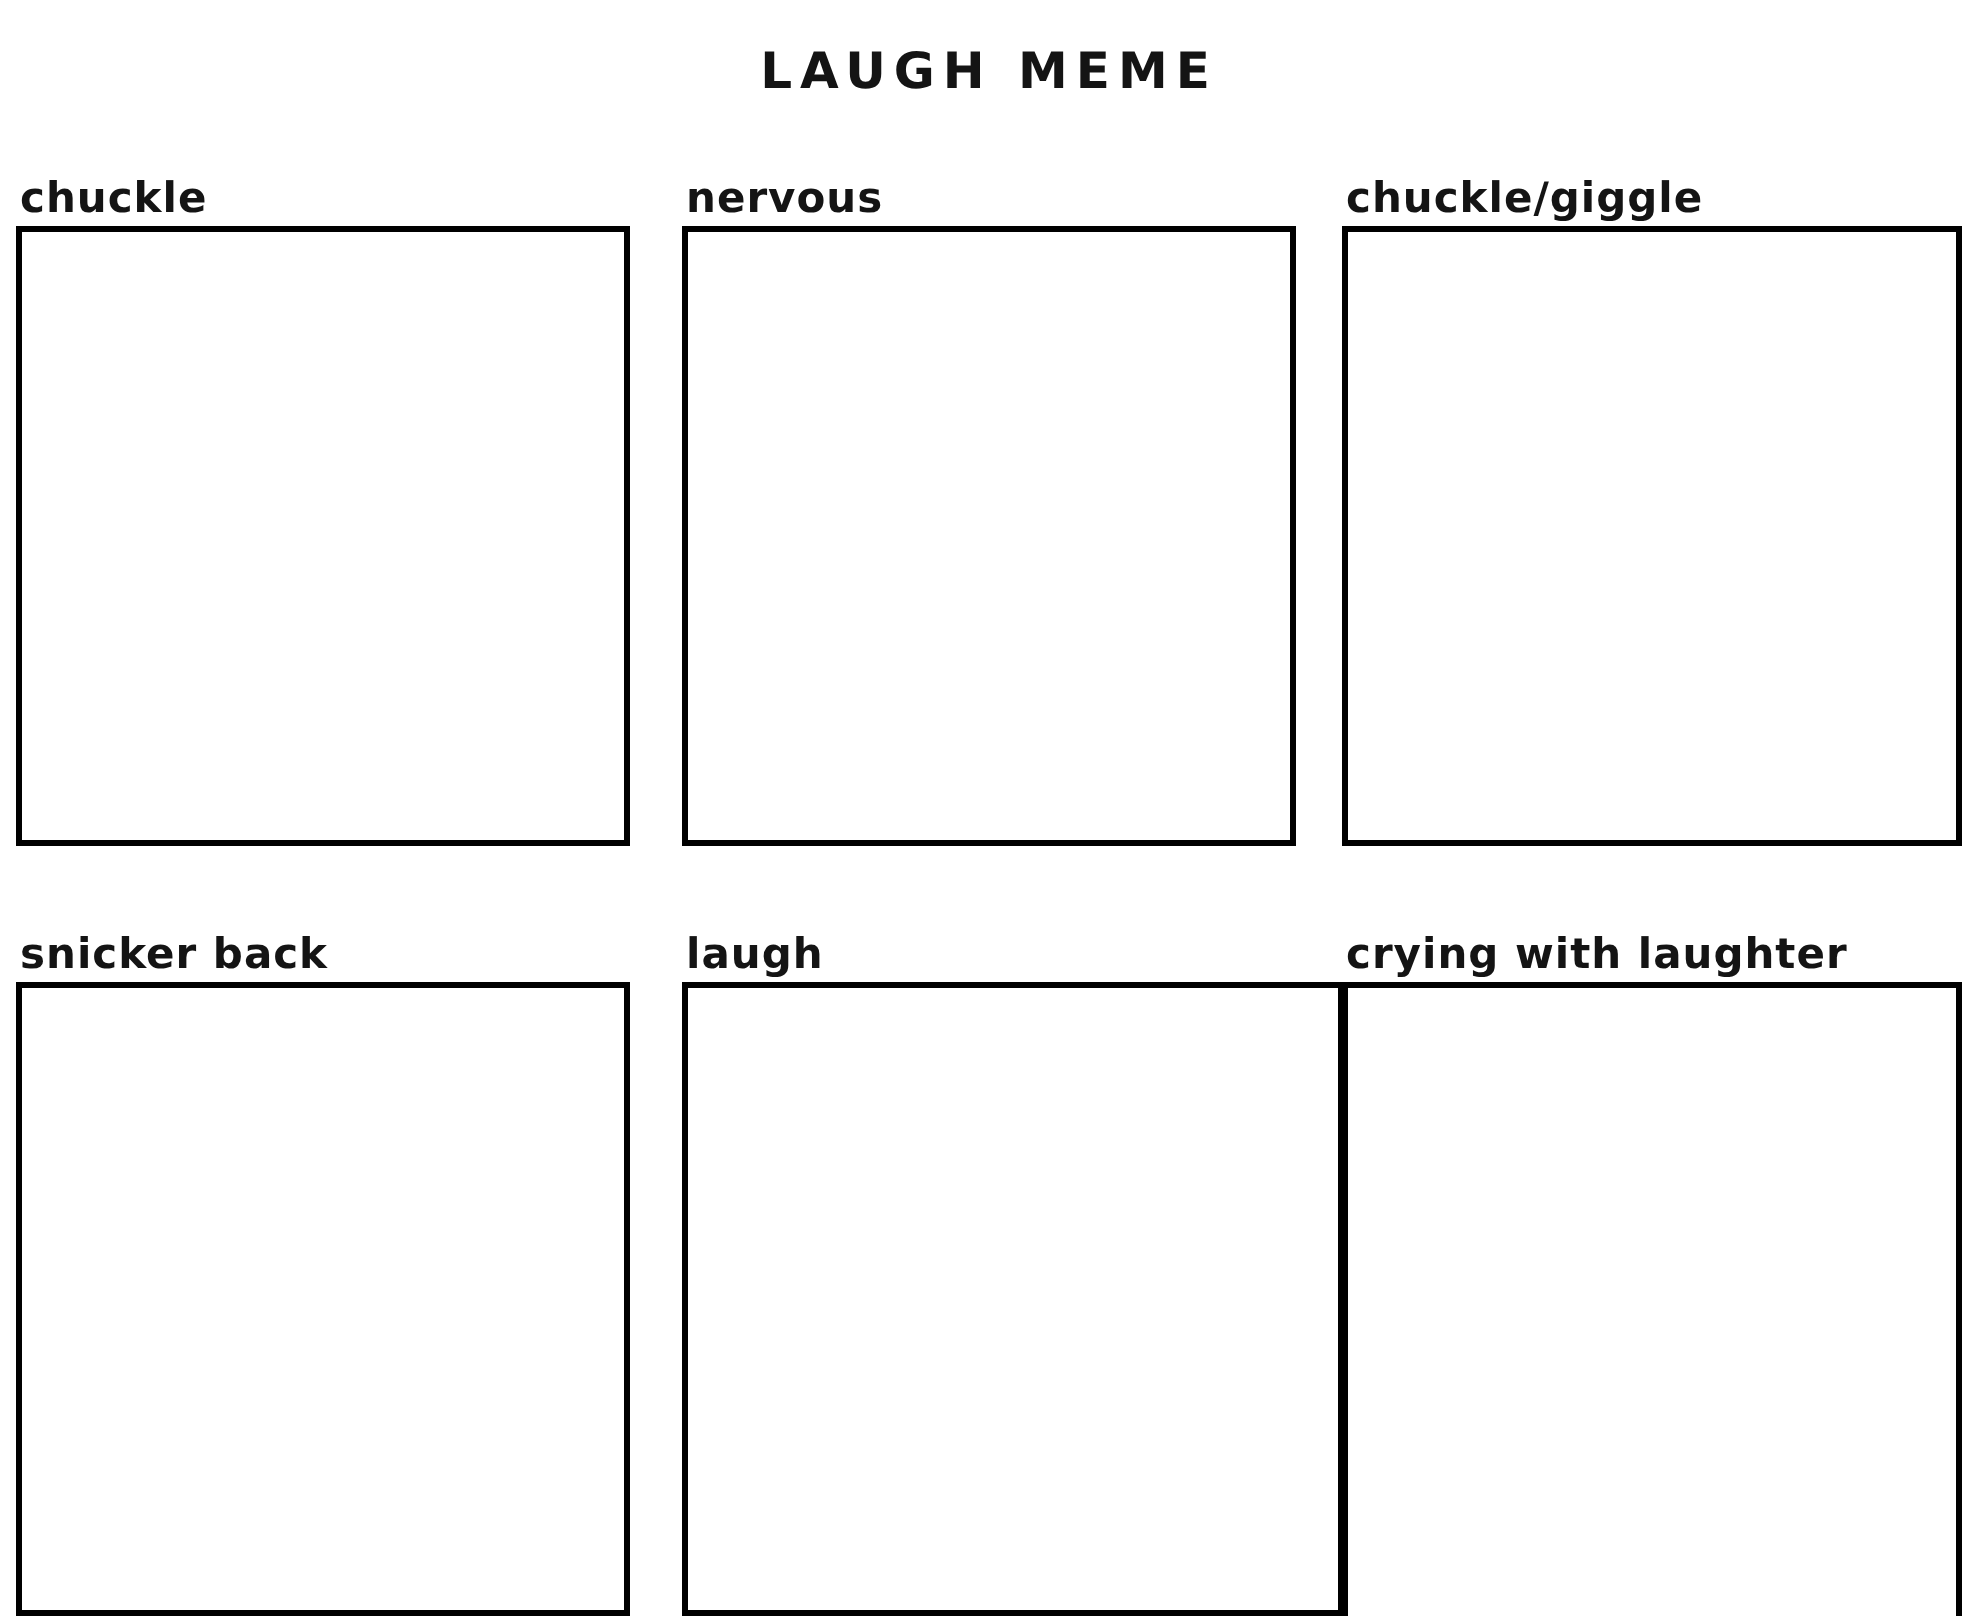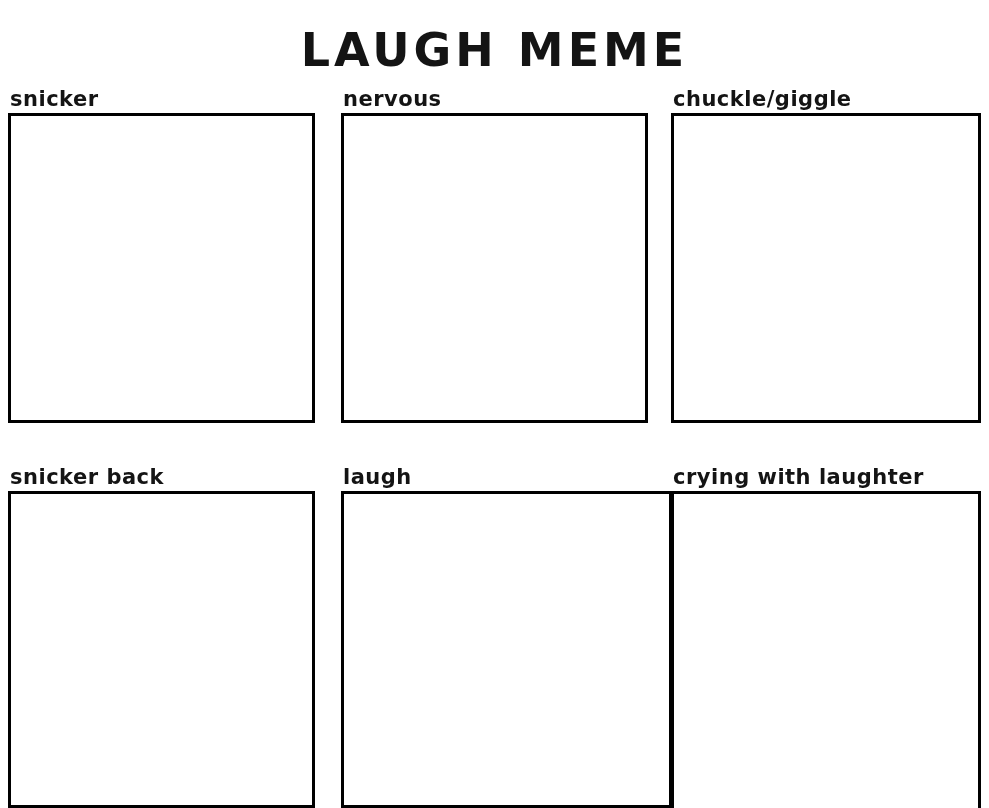--- a/index.html
+++ b/index.html
@@ -16,24 +16,24 @@
   }
   #sheet {
     position: relative;
     width: 989px;
     height: 808px;
     background: #ffffff;
   }
   #title {
     position: absolute;
     left: 0;
-    top: 28px;
+    top: 14px;
     width: 989px;
     text-align: center;
-    font-size: 46px;
+    font-size: 25px;
     font-weight: bold;
     letter-spacing: 4px;
     line-height: 44px;
     font-family: "DejaVu Sans", sans-serif;
   }
   .cell {
     position: absolute;
   }
   .cell-label {
     position: absolute;
@@ -69,21 +69,21 @@
   #cell-5 { left: 671px; top: 491px; width: 310px; height: 396px; }
 </style>
 </head>
 <body>
 
 <div id="sheet">
 
   <div id="title">LAUGH MEME</div>
 
   <div class="cell" id="cell-0">
-    <div class="cell-label">snicker</div>
+    <div class="cell-label">chuckle</div>
     <div class="cell-box"></div>
   </div>
 
   <div class="cell" id="cell-1">
     <div class="cell-label">nervous</div>
     <div class="cell-box"></div>
   </div>
 
   <div class="cell" id="cell-2">
     <div class="cell-label">chuckle/giggle</div>

